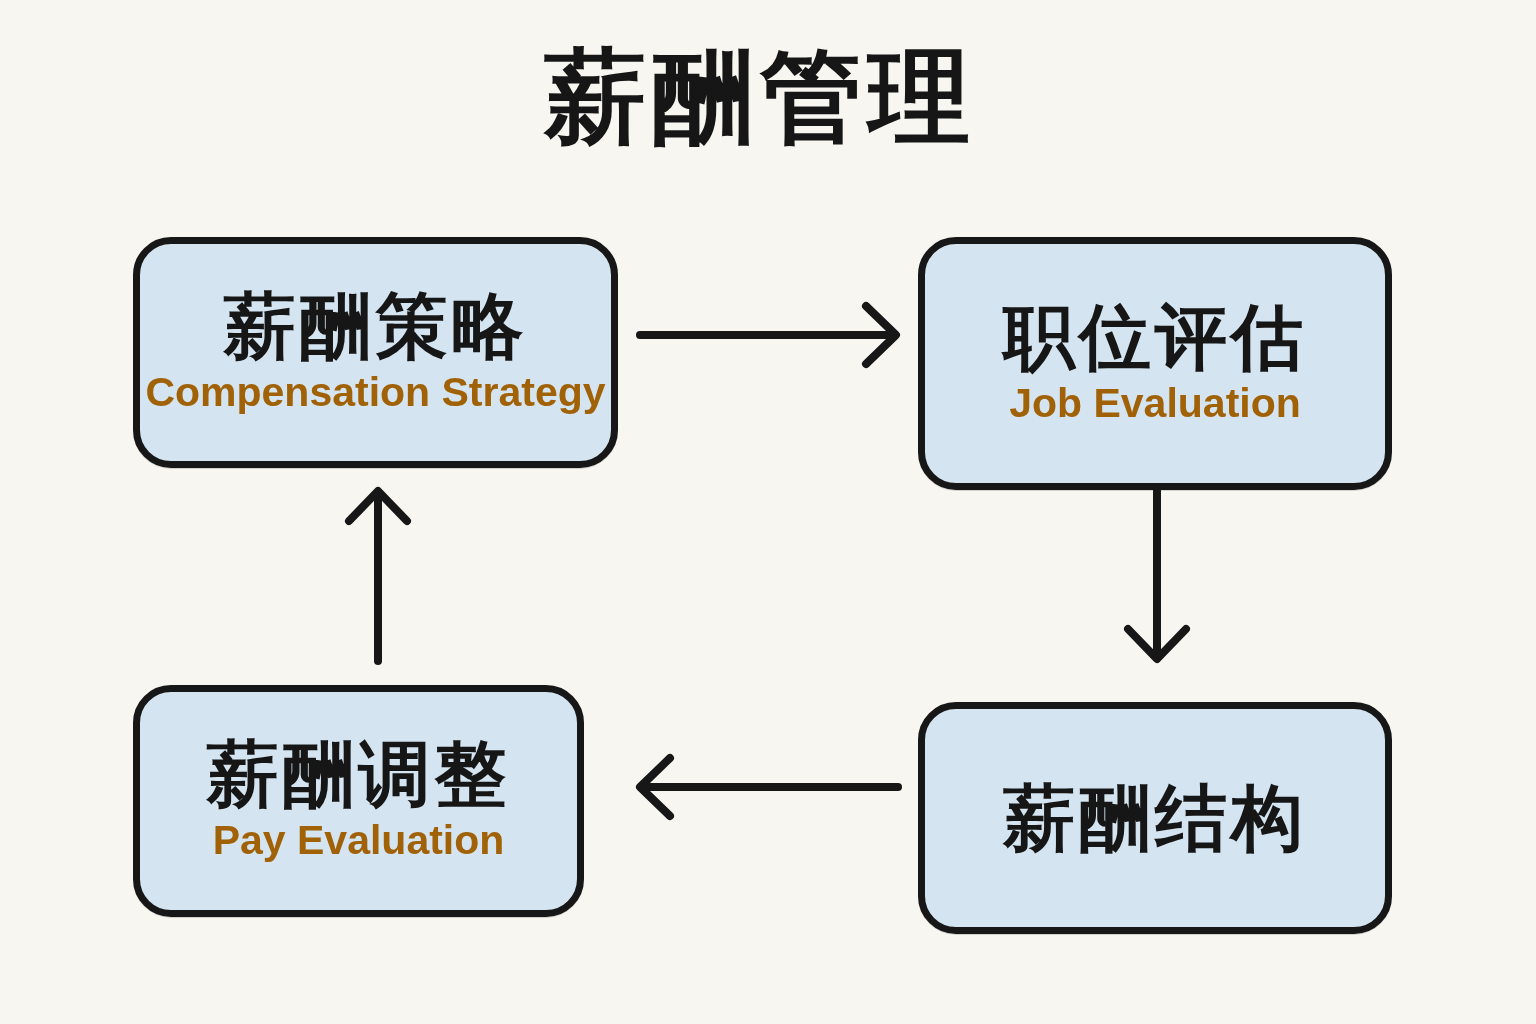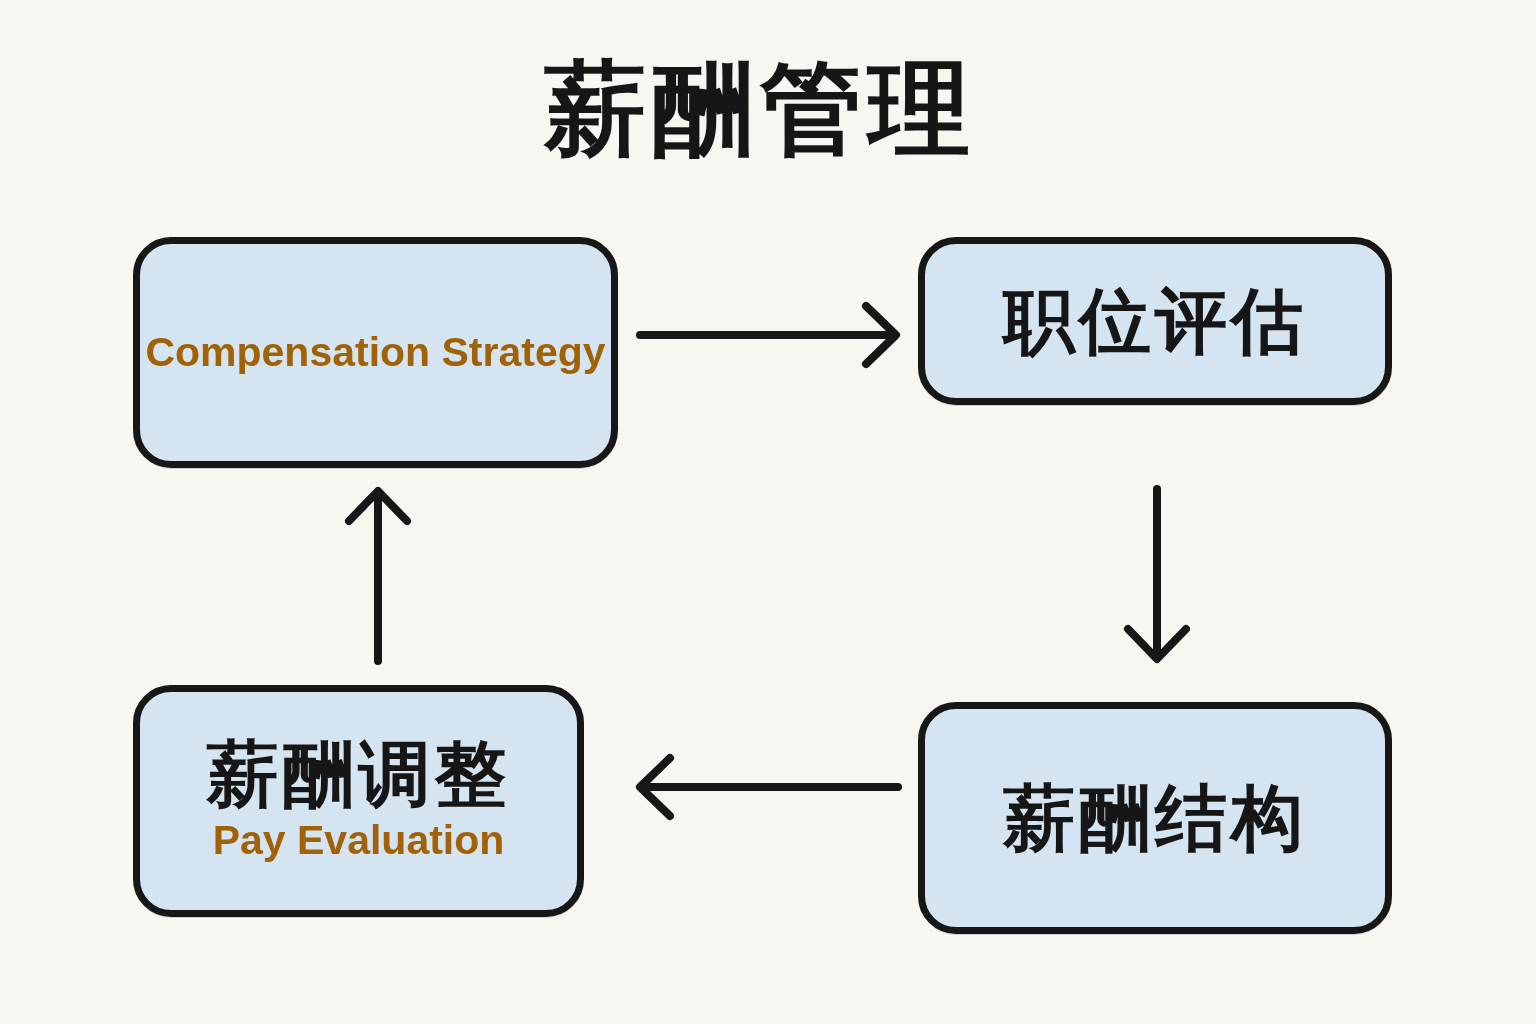--- a/index.html
+++ b/index.html
@@ -14,21 +14,21 @@
     width: 1536px;
     height: 1024px;
     position: relative;
     overflow: hidden;
     background: var(--bg);
     font-family: "Liberation Sans", "DejaVu Sans", sans-serif;
     color: var(--text);
   }
   .diagram-title {
     position: absolute;
-    top: 42px;
+    top: 30px;
     left: 0;
     width: 1520px;
     text-align: center;
     font-size: 102px;
     font-weight: 900;
     letter-spacing: 6px;
     color: var(--text);
   }
   .node {
     position: absolute;
@@ -50,21 +50,21 @@
     white-space: nowrap;
   }
   .node-en {
     font-size: 41px;
     font-weight: 700;
     line-height: 1.1;
     color: #a16207;
     white-space: nowrap;
   }
   #node-strategy    { left: 133px; top: 237px; width: 485px; height: 231px; }
-  #node-evaluation  { left: 918px; top: 237px; width: 474px; height: 168px; }
+  #node-evaluation  { left: 918px; top: 237px; width: 474px; height: 253px; }
   #node-adjustments { left: 133px; top: 685px; width: 451px; height: 232px; }
   #node-structure   { left: 918px; top: 702px; width: 474px; height: 232px; }
   .arrow-layer {
     position: absolute;
     left: 0; top: 0;
     width: 1536px;
     height: 1024px;
     pointer-events: none;
   }
   .arrow-layer path, .arrow-layer line {
@@ -74,25 +74,27 @@
     stroke-linecap: round;
     stroke-linejoin: round;
   }
 </style>
 </head>
 <body>
 
 <div class="diagram-title">薪酬管理</div>
 
 <div class="node" id="node-strategy">
+  <div class="node-zh">薪酬策略</div>
   <div class="node-en">Compensation Strategy</div>
 </div>
 
 <div class="node" id="node-evaluation">
   <div class="node-zh">职位评估</div>
+  <div class="node-en">Job Evaluation</div>
 </div>
 
 <div class="node" id="node-structure">
   <div class="node-zh">薪酬结构</div>
 </div>
 
 <div class="node" id="node-adjustments">
   <div class="node-zh">薪酬调整</div>
   <div class="node-en">Pay Evaluation</div>
 </div>

